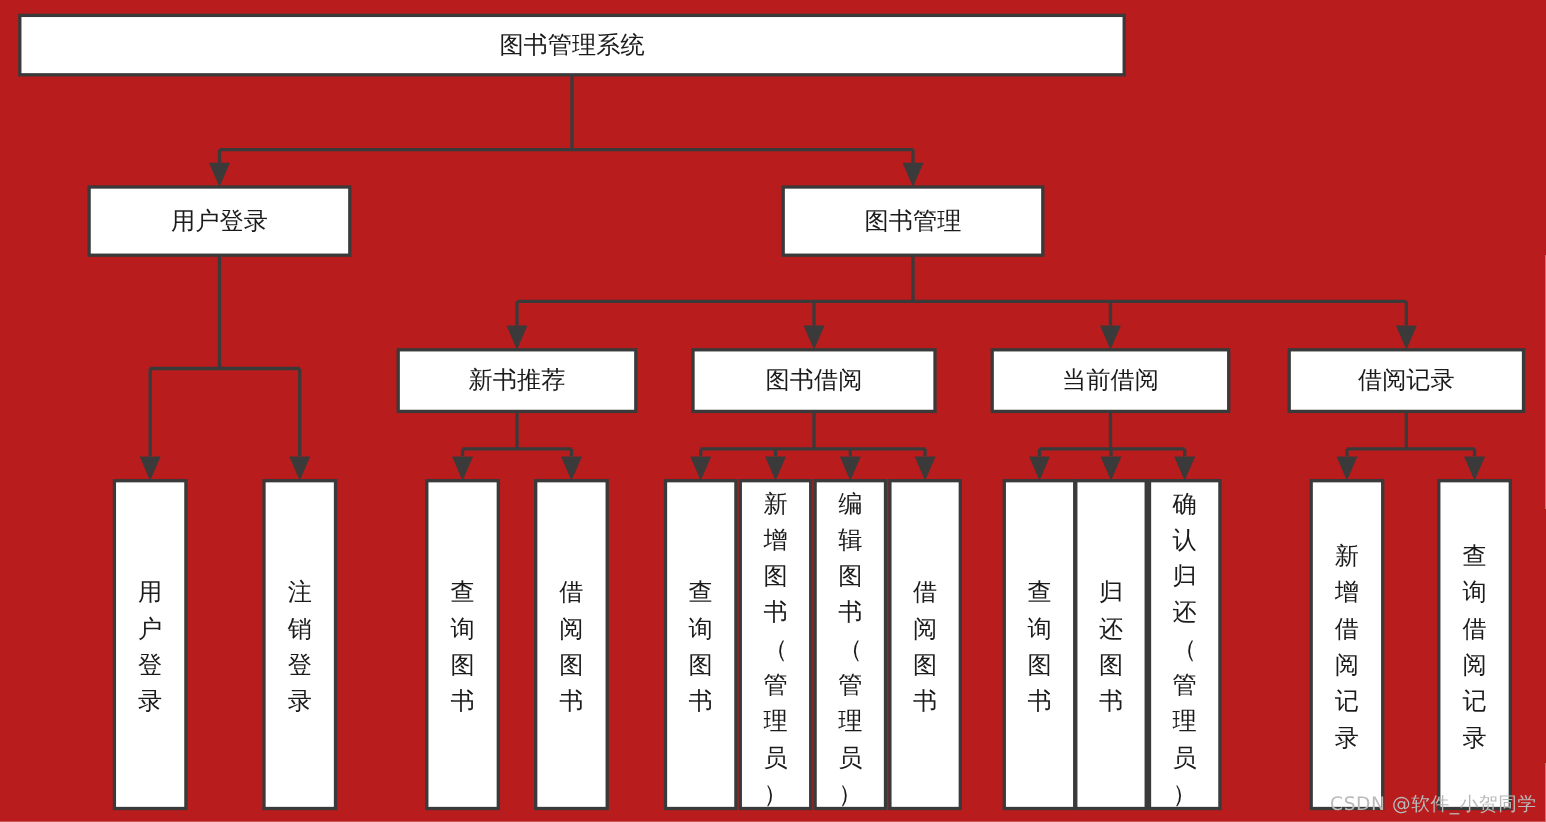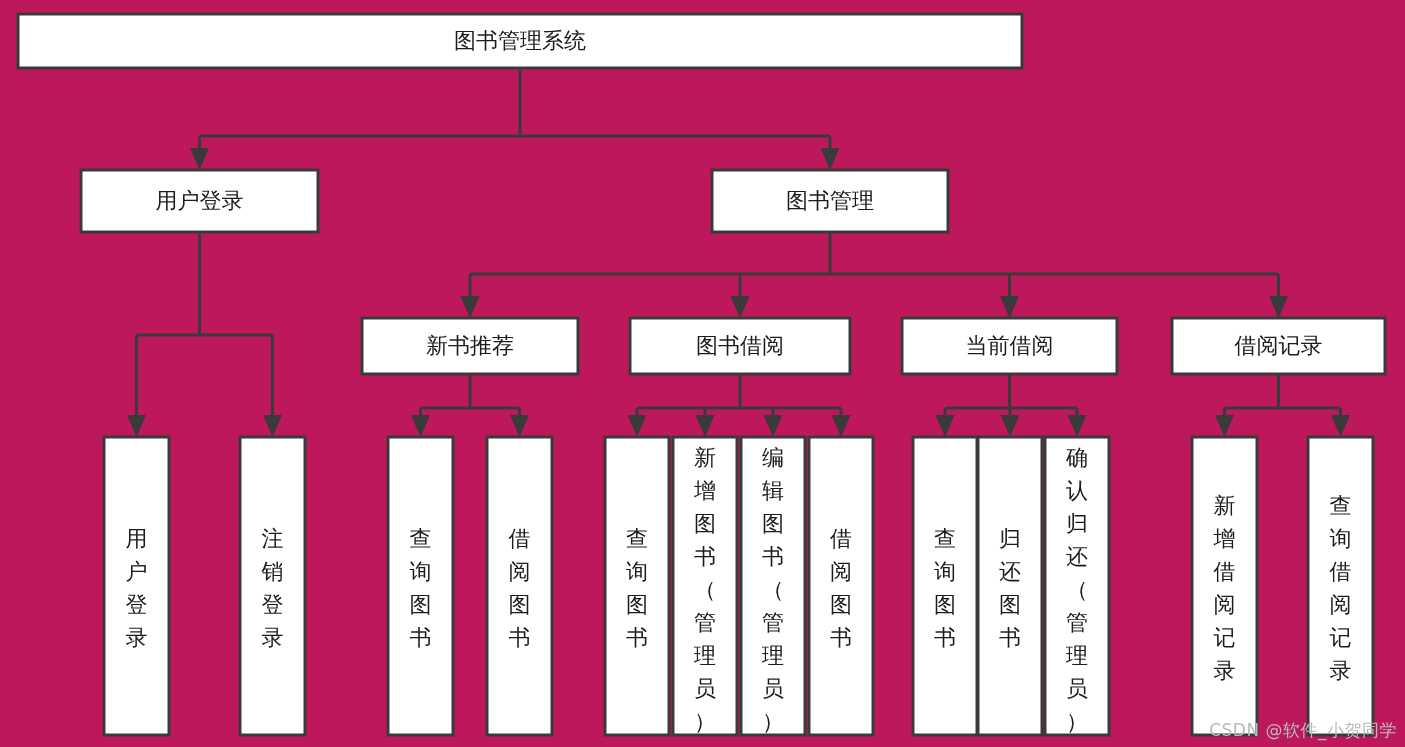--- a/index.html
+++ b/index.html
@@ -11,21 +11,21 @@
   body {
     width: 1405px;
     height: 747px;
     overflow: hidden;
     font-family: "DejaVu Sans", "Liberation Sans", sans-serif;
   }
   #diagram-root {
     position: relative;
     width: 1405px;
     height: 747px;
-    background: #be185d;
+    background: #b91c1c;
   }
   svg#tree-svg {
     position: absolute;
     left: 0;
     top: 0;
     width: 1405px;
     height: 747px;
     display: block;
   }
   .node-box {

